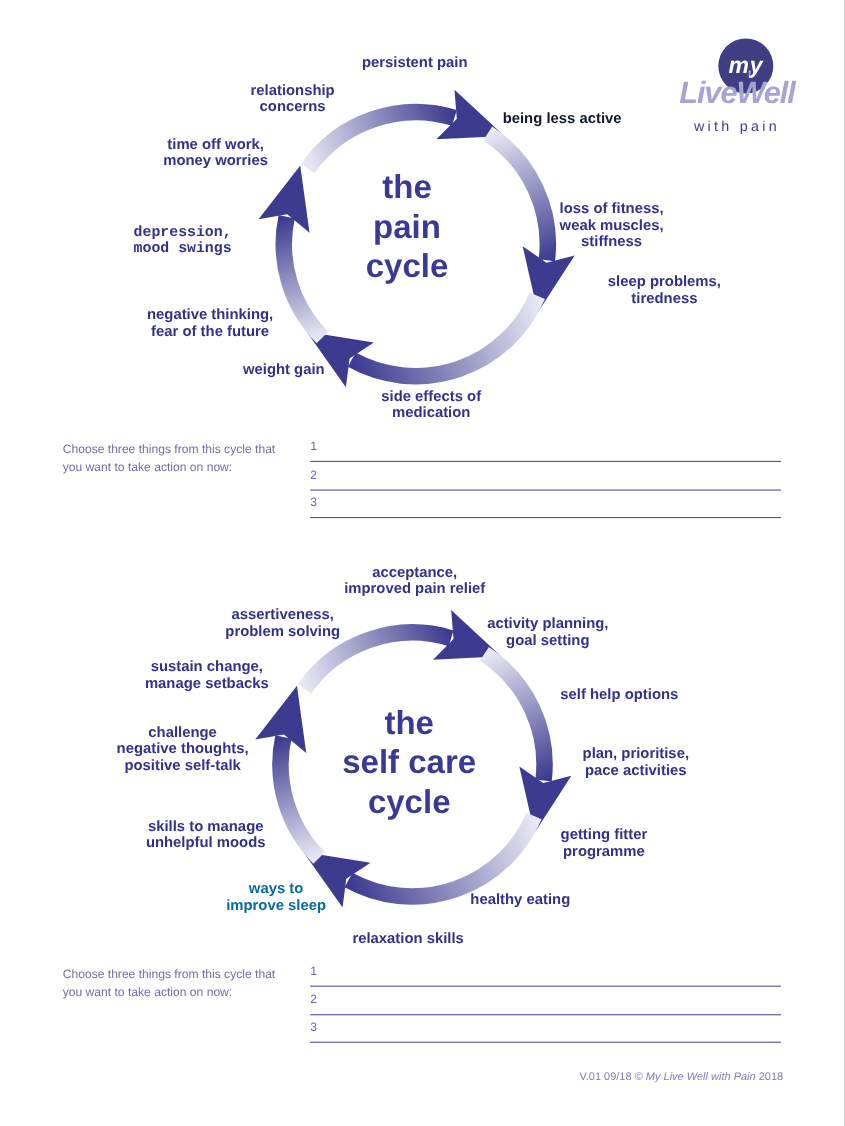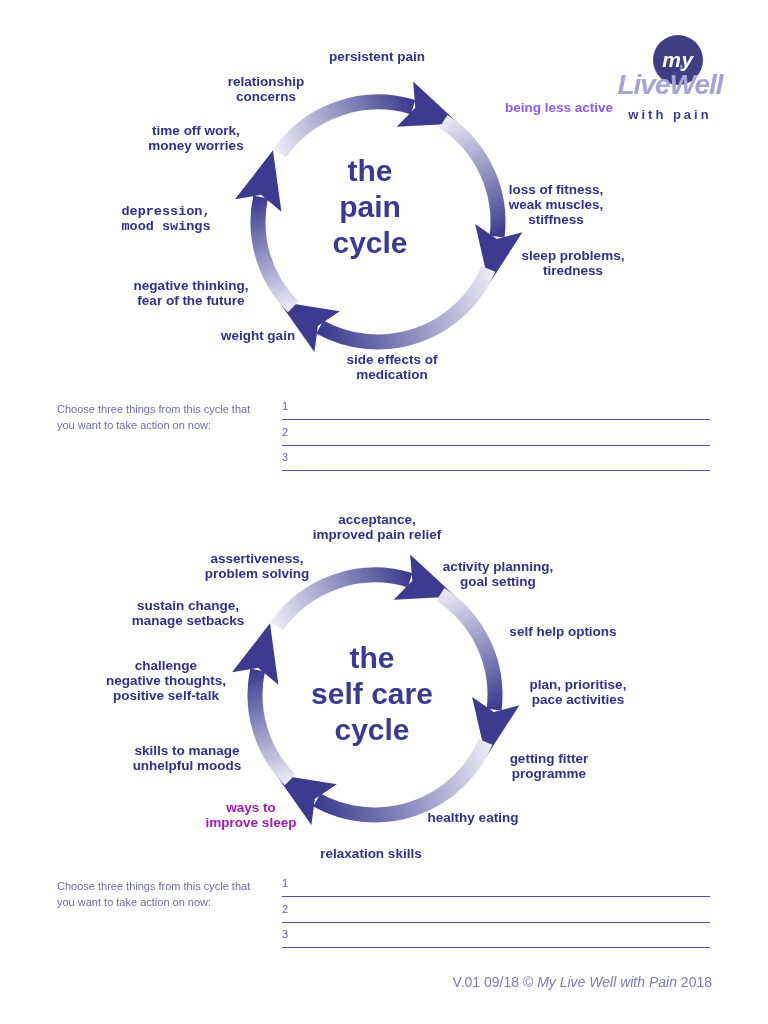--- a/index.html
+++ b/index.html
@@ -14,21 +14,21 @@
     display:flex; align-items:center; justify-content:center;
   }
   .logo-my{font-size:21px; font-weight:bold; font-style:italic; color:#ffffff; letter-spacing:.5px;}
   .logo-livewell{
     position:absolute; left:70px; top:41px; transform:translateX(-50%);
     font-size:28px; font-weight:bold; font-style:italic; letter-spacing:-1px; white-space:nowrap;
   }
   .logo-tick{position:absolute; left:78px; top:34px; font-size:16px; font-weight:bold; transform:rotate(14deg);}
   .logo-withpain{
     position:absolute; left:70px; top:79px; transform:translateX(-50%);
-    font-size:13px; font-weight:bold; letter-spacing:3px; white-space:nowrap;
+    font-size:13px; font-weight:normal; letter-spacing:3px; white-space:nowrap;
   }
   
   .cycle-ring{position:absolute;}
   .cycle-label{
     position:absolute; transform:translate(-50%,-50%);
     text-align:center; font-weight:bold; font-size:13.5px; line-height:1.1;
     white-space:pre-line; width:max-content;
   }
   .cycle-title{
     position:absolute; transform:translate(-50%,-50%);
@@ -43,21 +43,21 @@
   .form-row{
     width:428px; height:21px; margin-bottom:3.5px;
     border-bottom:1.4px solid #5151a0;
     font-size:11px;
   }
   .form-row span{display:inline-block; padding-top:2px;}
   
   .footer-left{position:absolute; left:57px; top:968px; font-size:13px; white-space:nowrap;}
   .ft-italic{font-style:italic;}
   .ft-url{font-weight:bold; cursor:pointer;}
-  .footer-right{position:absolute; right:56px; top:974px; font-size:14px; white-space:nowrap;}
+  .footer-right{position:absolute; right:56px; top:974px; font-size:10px; white-space:nowrap;}
   .ft-credit{font-style:italic;}
 </style>
 </head>
 <body>
 
 <div class="page">
 
   <div class="logo">
     <div class="logo-circle" style="background: rgb(63, 62, 130);">
       <span class="logo-my">my</span>
@@ -96,29 +96,29 @@
       <path d="M 42 0 L -15 -24 L -4 0 L -15 24 Z" fill="#3c3b8f" transform="translate(34.08890084531181,118.94171458769746) rotate(285)"></path>
     </svg>
 
   <div class="cycle-title" style="left: 370px; top: 207px; color: rgb(58, 58, 148);">the
 pain
 cycle</div>
 
   <div class="cycle-label" style="left: 377px; top: 57px; color: rgb(49, 49, 137);">persistent pain</div>
   <div class="cycle-label" style="left: 266px; top: 90px; color: rgb(49, 49, 137);">relationship
 concerns</div>
-  <div class="cycle-label" style="left: 511px; top: 108px; color: #8b5cf6; margin-left: 48px;">being less active</div>
+  <div class="cycle-label" style="left: 511px; top: 108px; color: #0f172a;">being less active</div>
   <div class="cycle-label" style="left: 196px; top: 139px; color: rgb(49, 49, 137);">time off work,
 money worries</div>
   <div class="cycle-label" style="left: 556px; top: 181px; color: rgb(49, 49, 137); margin-top: 24px;">loss of fitness,
 weak muscles,
 stiffness</div>
   <div class="cycle-label" style="left: 166px; top: 220px; color: rgb(49, 49, 137); font-family: Liberation Mono, monospace;">depression,
 mood swings</div>
-  <div class="cycle-label" style="left: 573px; top: 264px; color: rgb(49, 49, 137); text-align: center;">sleep problems,
+  <div class="cycle-label" style="left: 604px; top: 264px; color: rgb(49, 49, 137); text-align: center;">sleep problems,
 tiredness</div>
   <div class="cycle-label" style="left: 191px; top: 294px; color: rgb(49, 49, 137);">negative thinking,
 fear of the future</div>
   <div class="cycle-label" style="left: 258px; top: 336px; color: rgb(49, 49, 137);">weight gain</div>
   <div class="cycle-label" style="left: 392px; top: 368px; color: rgb(49, 49, 137);">side effects of
 medication</div>
 
   <div class="form-prompt" style="left: 57px; top: 402px; color: rgb(110, 110, 165);">Choose three things from this cycle that
 you want to take action on now:</div>
   <div class="form-rows" style="left:282px; top:398px;">
@@ -171,21 +171,21 @@
   <div class="cycle-label" style="left: 563px; top: 632px; color: rgb(49, 49, 137);">self help options</div>
   <div class="cycle-label" style="left: 166px; top: 681px; color: rgb(49, 49, 137);">challenge
 negative thoughts,
 positive self-talk</div>
   <div class="cycle-label" style="left: 578px; top: 693px; color: rgb(49, 49, 137);">plan, prioritise,
 pace activities</div>
   <div class="cycle-label" style="left: 187px; top: 759px; color: rgb(49, 49, 137);">skills to manage
 unhelpful moods</div>
   <div class="cycle-label" style="left: 549px; top: 767px; color: rgb(49, 49, 137);">getting fitter
 programme</div>
-  <div class="cycle-label" style="left: 251px; top: 816px; color: #a21caf;">ways to
+  <div class="cycle-label" style="left: 251px; top: 816px; color: #0369a1;">ways to
 improve sleep</div>
   <div class="cycle-label" style="left: 473px; top: 818px; color: rgb(49, 49, 137);">healthy eating</div>
   <div class="cycle-label" style="left: 371px; top: 854px; color: rgb(49, 49, 137);">relaxation skills</div>
 
   <div class="form-prompt" style="left: 57px; top: 879px; color: rgb(110, 110, 165);">Choose three things from this cycle that
 you want to take action on now:</div>
   <div class="form-rows" style="left:282px; top:875px;">
     <div class="form-row"><span style="color: rgb(102, 102, 163);">1</span></div>
     <div class="form-row"><span style="color: rgb(102, 102, 163);">2</span></div>
     <div class="form-row"><span style="color: rgb(102, 102, 163);">3</span></div>

